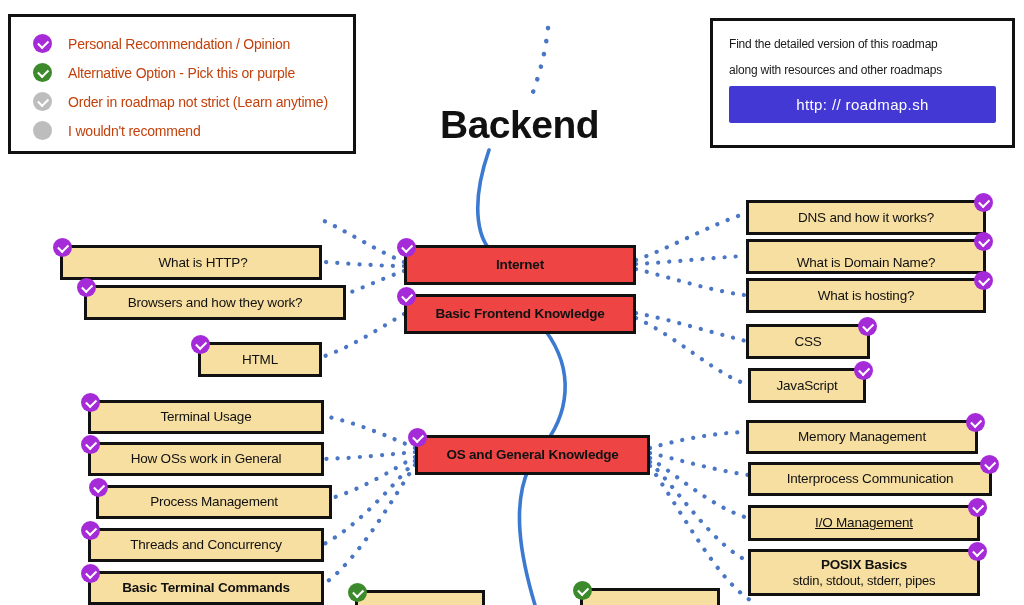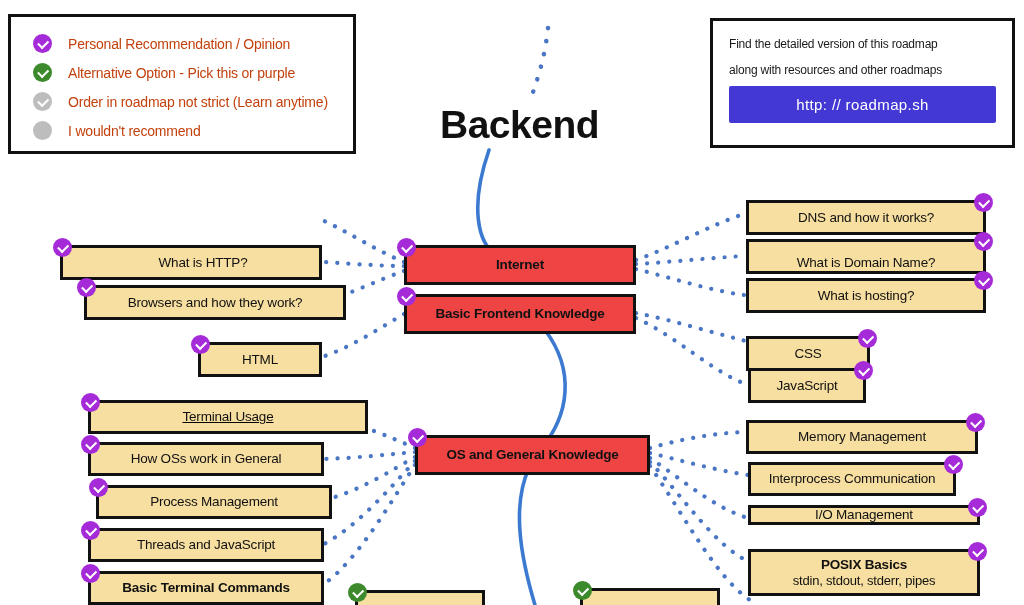--- a/index.html
+++ b/index.html
@@ -218,35 +218,35 @@
     <span class="label">What is Domain Name?</span>
   </div>
 
   <div class="node side" style="left:746px;top:278px;width:240px;height:35px;">
     <span class="nb purple tr">
         <span class="tick"></span>
       </span>
     <span class="label">What is hosting?</span>
   </div>
 
-  <div class="node side" style="left:746px;top:324px;width:124px;height:35px;margin-top:12px;">
+  <div class="node side" style="left:746px;top:324px;width:124px;height:35px;">
     <span class="nb purple tr">
         <span class="tick"></span>
       </span>
     <span class="label">CSS</span>
   </div>
 
   <div class="node side" style="left:748px;top:368px;width:118px;height:35px;">
     <span class="nb purple tr">
         <span class="tick"></span>
       </span>
     <span class="label">JavaScript</span>
   </div>
 
-  <div class="node side" style="left:88px;top:400px;width:280px;height:34px;text-decoration:underline;">
+  <div class="node side" style="left:88px;top:400px;width:236px;height:34px;">
     <span class="nb purple tl">
         <span class="tick"></span>
       </span>
     <span class="label">Terminal Usage</span>
   </div>
 
   <div class="node side" style="left:88px;top:442px;width:236px;height:34px;">
     <span class="nb purple tl">
         <span class="tick"></span>
       </span>
@@ -257,45 +257,45 @@
     <span class="nb purple tl">
         <span class="tick"></span>
       </span>
     <span class="label">Process Management</span>
   </div>
 
   <div class="node side" style="left:88px;top:528px;width:236px;height:34px;">
     <span class="nb purple tl">
         <span class="tick"></span>
       </span>
-    <span class="label">Threads and JavaScript</span>
+    <span class="label">Threads and Concurrency</span>
   </div>
 
   <div class="node side" style="left:88px;top:571px;width:236px;height:34px;">
     <span class="nb purple tl">
         <span class="tick"></span>
       </span>
     <span class="label bold">Basic Terminal Commands</span>
   </div>
 
   <div class="node side" style="left:746px;top:420px;width:232px;height:34px;">
     <span class="nb purple tr">
         <span class="tick"></span>
       </span>
     <span class="label">Memory Management</span>
   </div>
 
-  <div class="node side" style="left:748px;top:462px;width:208px;height:34px;">
+  <div class="node side" style="left:748px;top:462px;width:244px;height:34px;">
     <span class="nb purple tr">
         <span class="tick"></span>
       </span>
     <span class="label">Interprocess Communication</span>
   </div>
 
-  <div class="node side" style="left:748px;top:505px;width:232px;height:20px;">
+  <div class="node side" style="left:748px;top:505px;width:232px;height:36px;text-decoration:underline;">
     <span class="nb purple tr">
         <span class="tick"></span>
       </span>
     <span class="label">I/O Management</span>
   </div>
 
   <div class="node side" style="left:748px;top:549px;width:232px;height:47px;">
     <span class="nb purple tr">
         <span class="tick"></span>
       </span>

